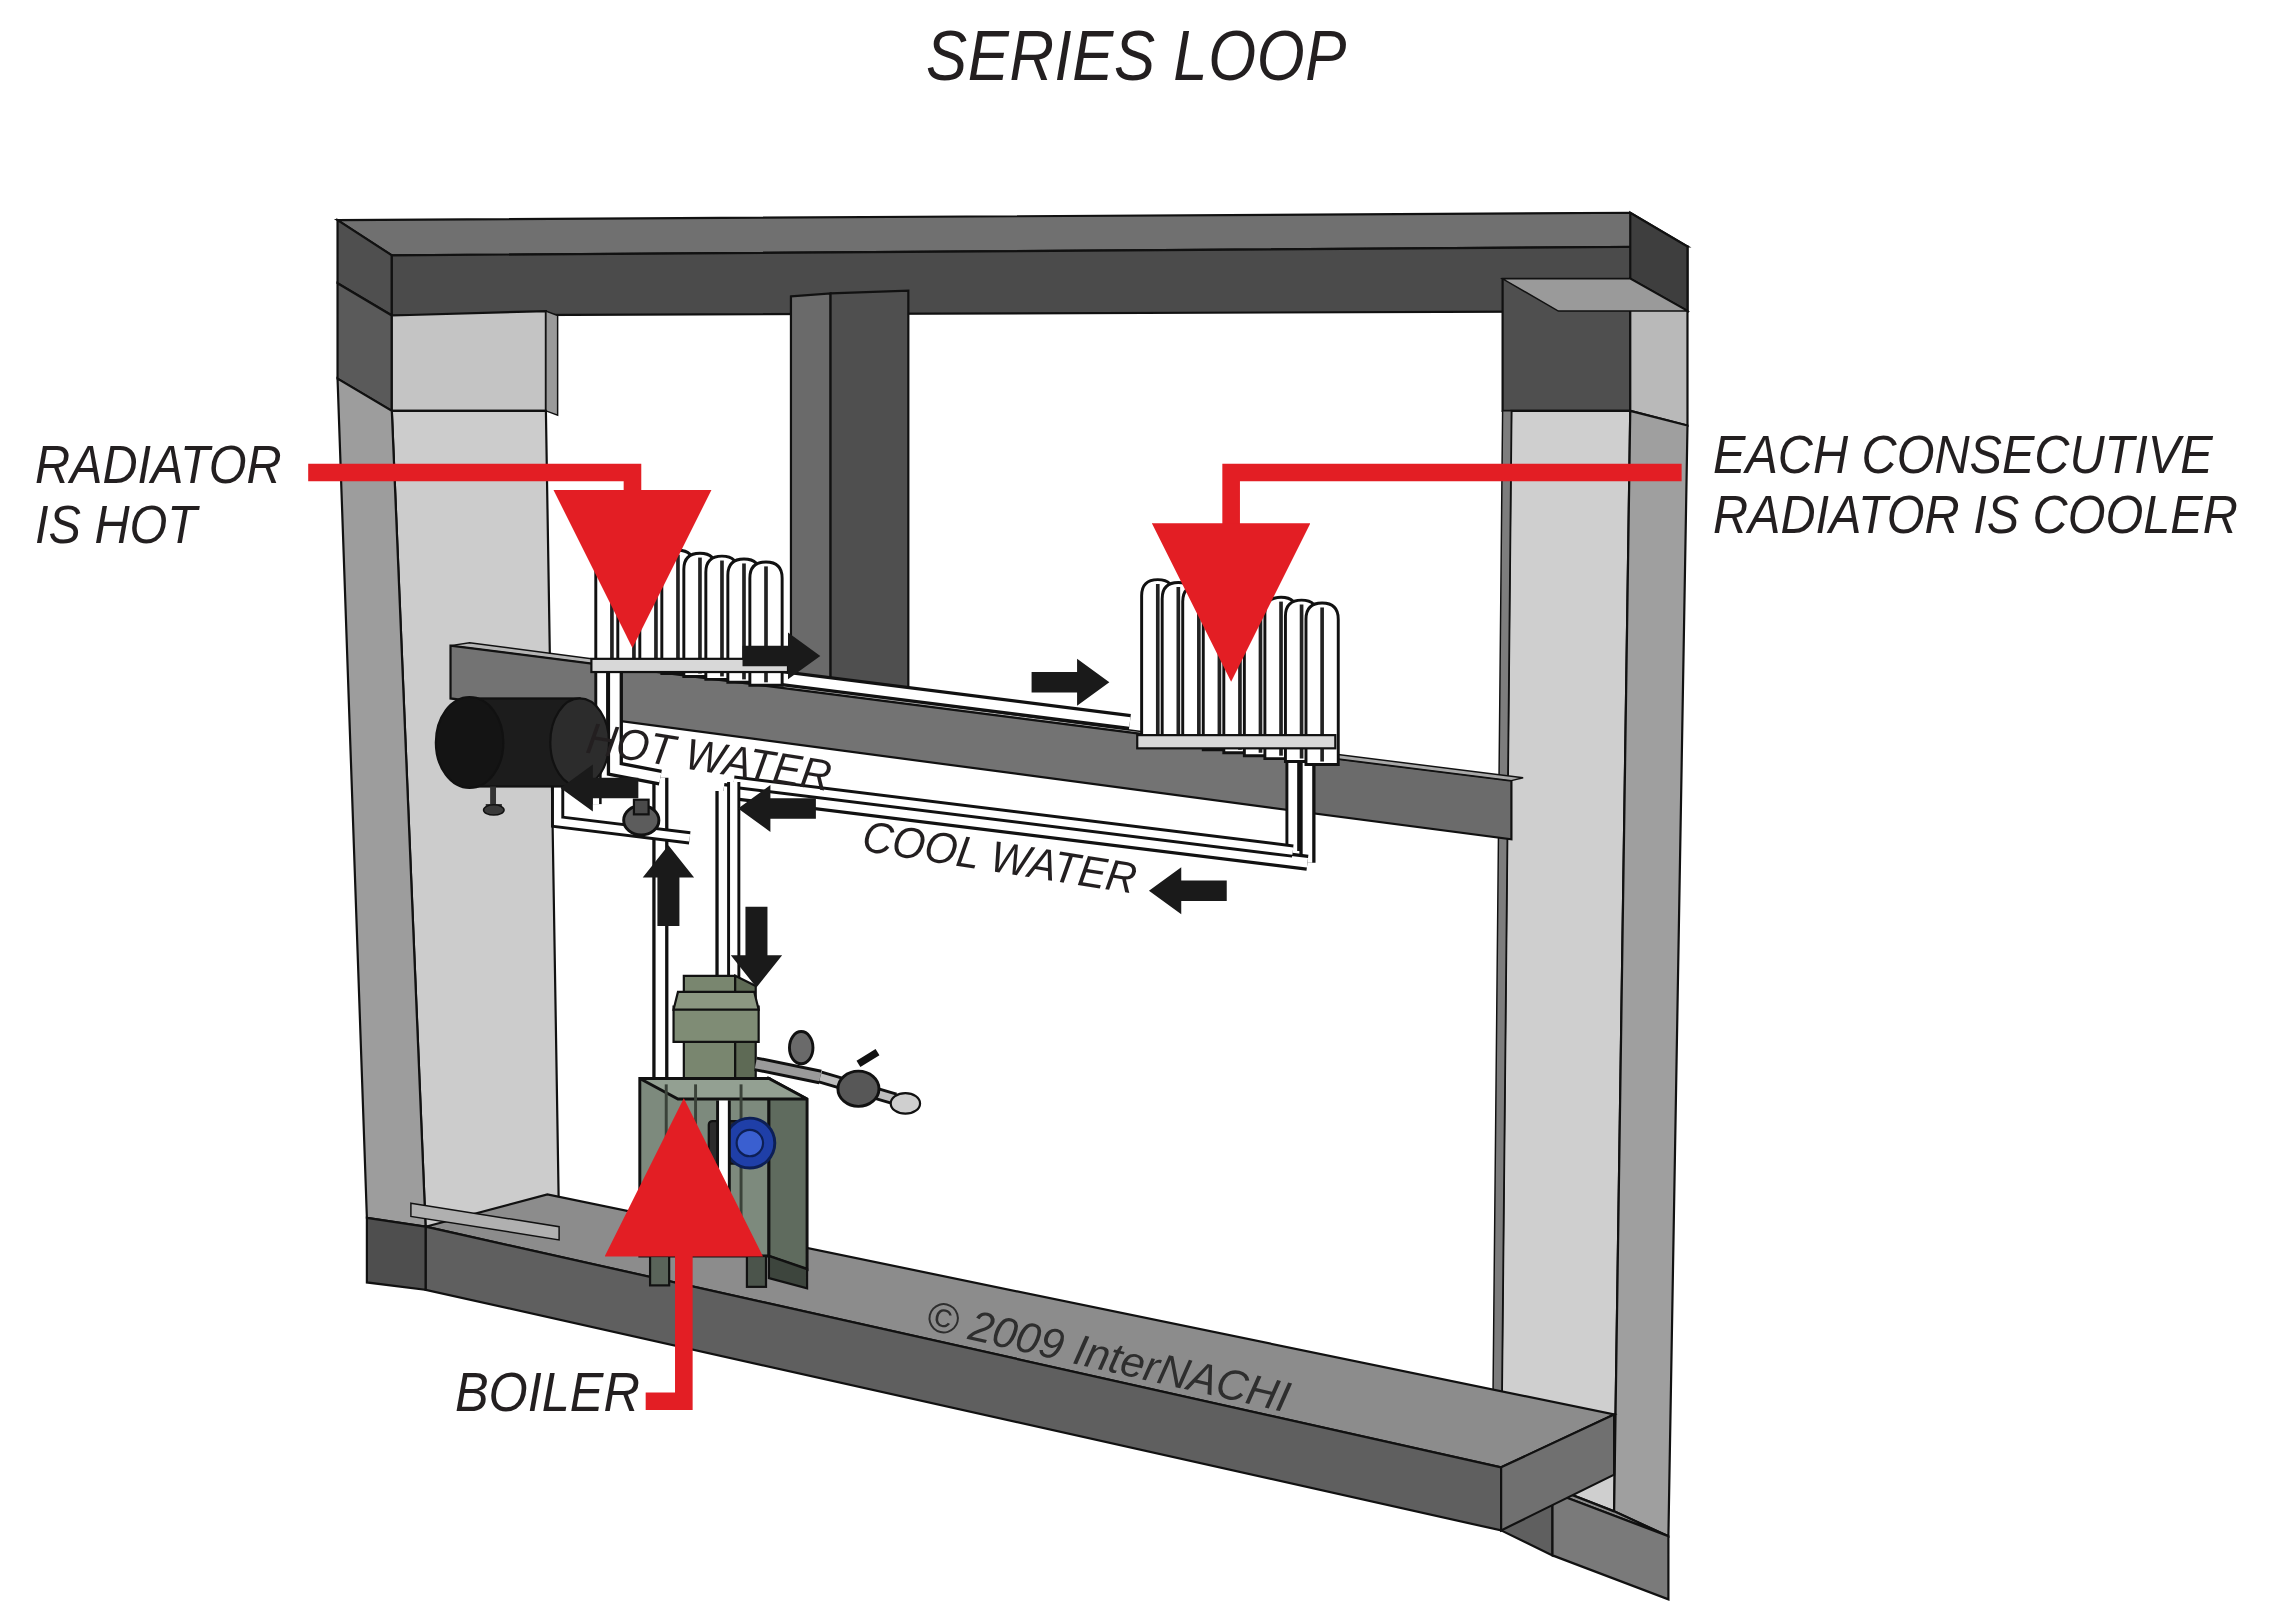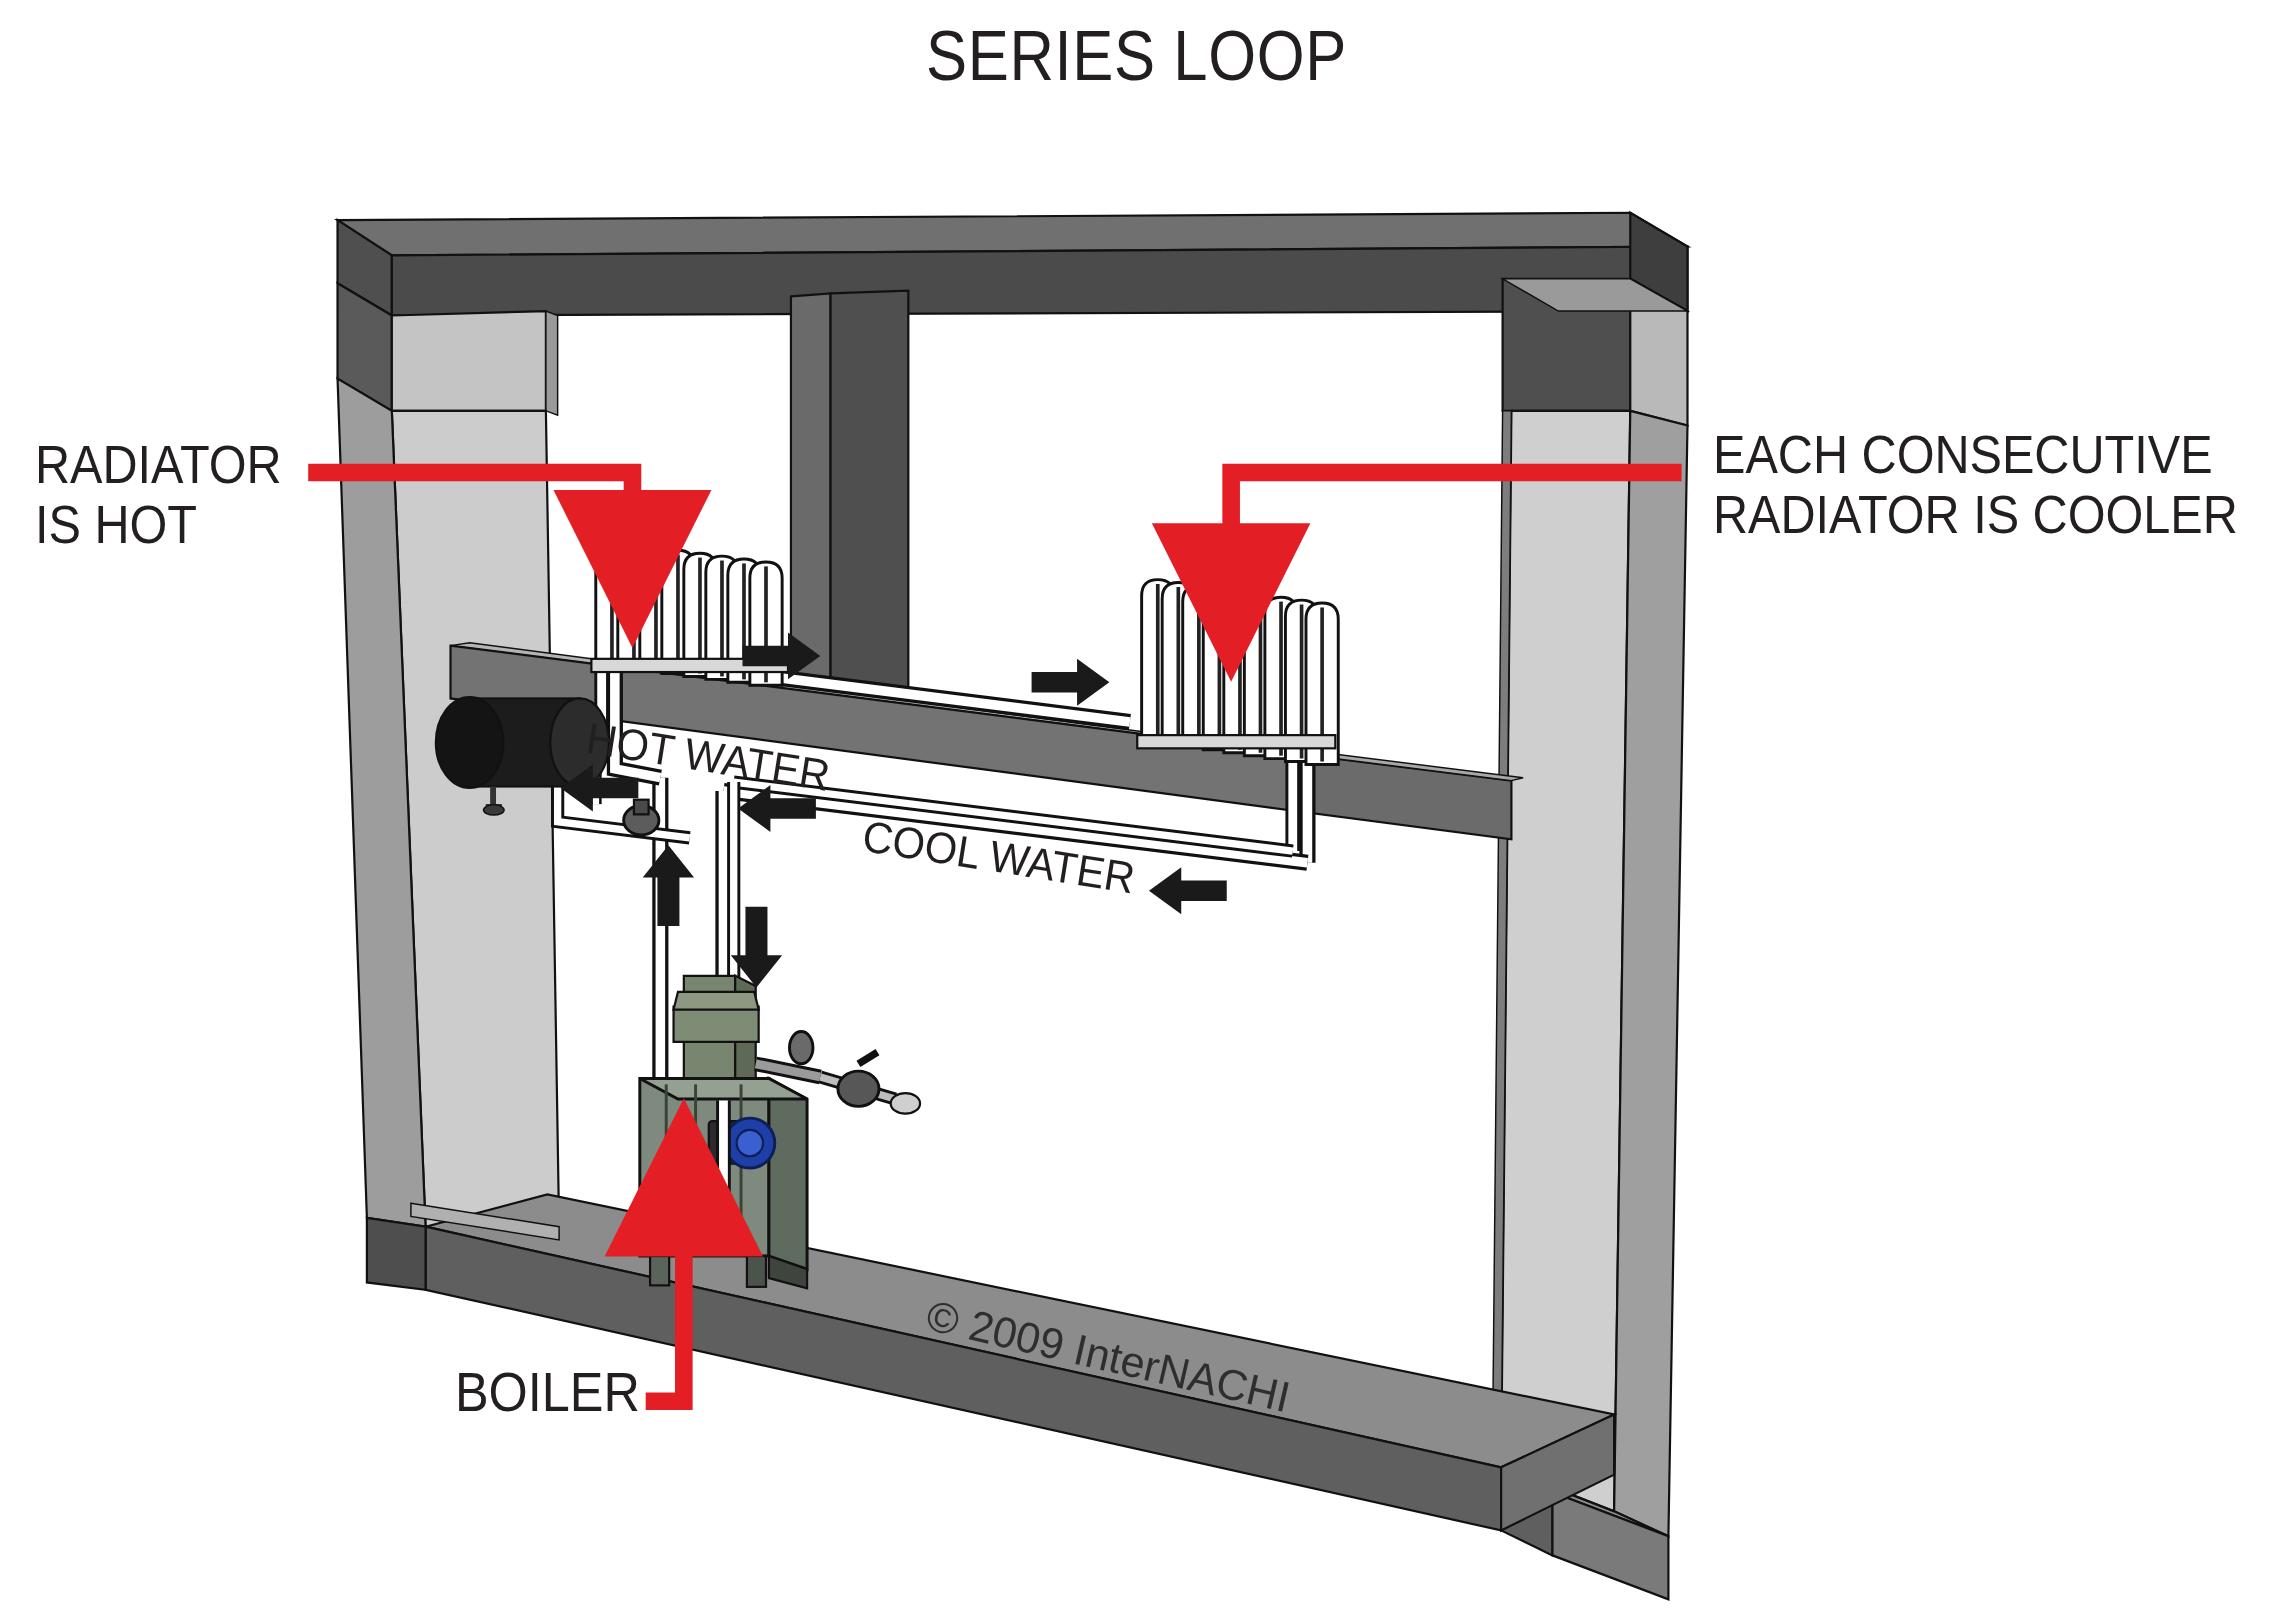--- a/index.html
+++ b/index.html
@@ -1,18 +1,18 @@
 <!DOCTYPE html>
 <html style="font-size:11.7px"><head>
 <meta charset="utf-8">
 <style>
   html,body{margin:0;padding:0;background:#ffffff;}
   body{width:2273px;height:1617px;position:relative;overflow:hidden;
        font-family:"Liberation Sans",sans-serif;color:#231f20;}
-  #stage{position:absolute;left:0;top:0;width:2273px;height:1617px;}
+  #stage{position:absolute;left:0;top:0;width:2273px;height:1617px;font-style:italic;}
   svg.layer{position:absolute;left:0;top:0;width:2273px;height:1617px;}
   .ttl{position:absolute;left:0;top:16px;width:2273px;text-align:center;
        font-size:70px;letter-spacing:0.7px;color:#231f20;transform:scaleX(0.88);}
   .lbl{position:absolute;font-size:54px;line-height:1.12;color:#231f20;
        white-space:pre;transform:scaleX(0.9);transform-origin:left top;}
   .lbl-left{left:35px;top:434px;}
   .lbl-right{left:1713px;top:424px;}
   .lbl-boiler{left:455px;top:1361px;font-size:56px;}
   .inlbl{position:absolute;font-size:44px;color:#231f20;white-space:pre;}
   .inlbl-hot{left:591px;top:713px;transform:rotate(9deg) scaleX(0.95);transform-origin:left top;}

